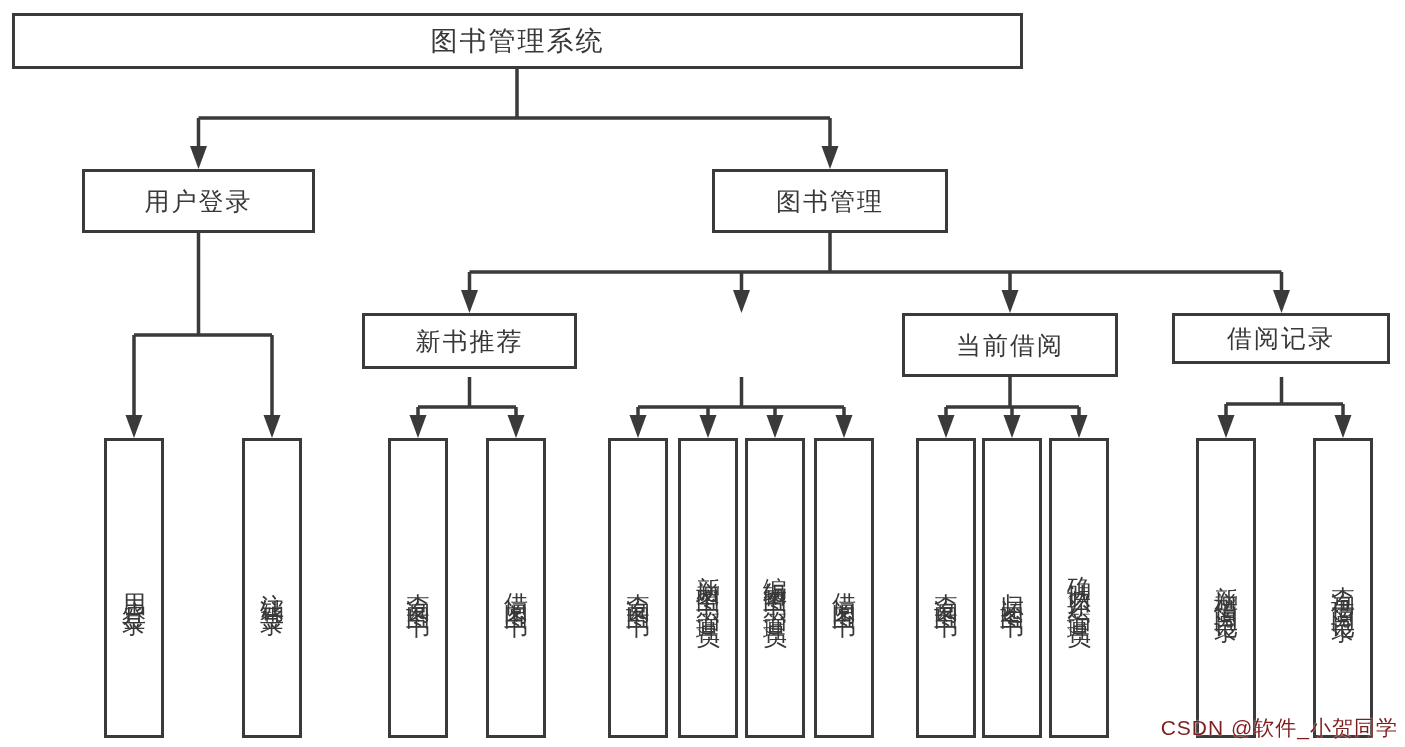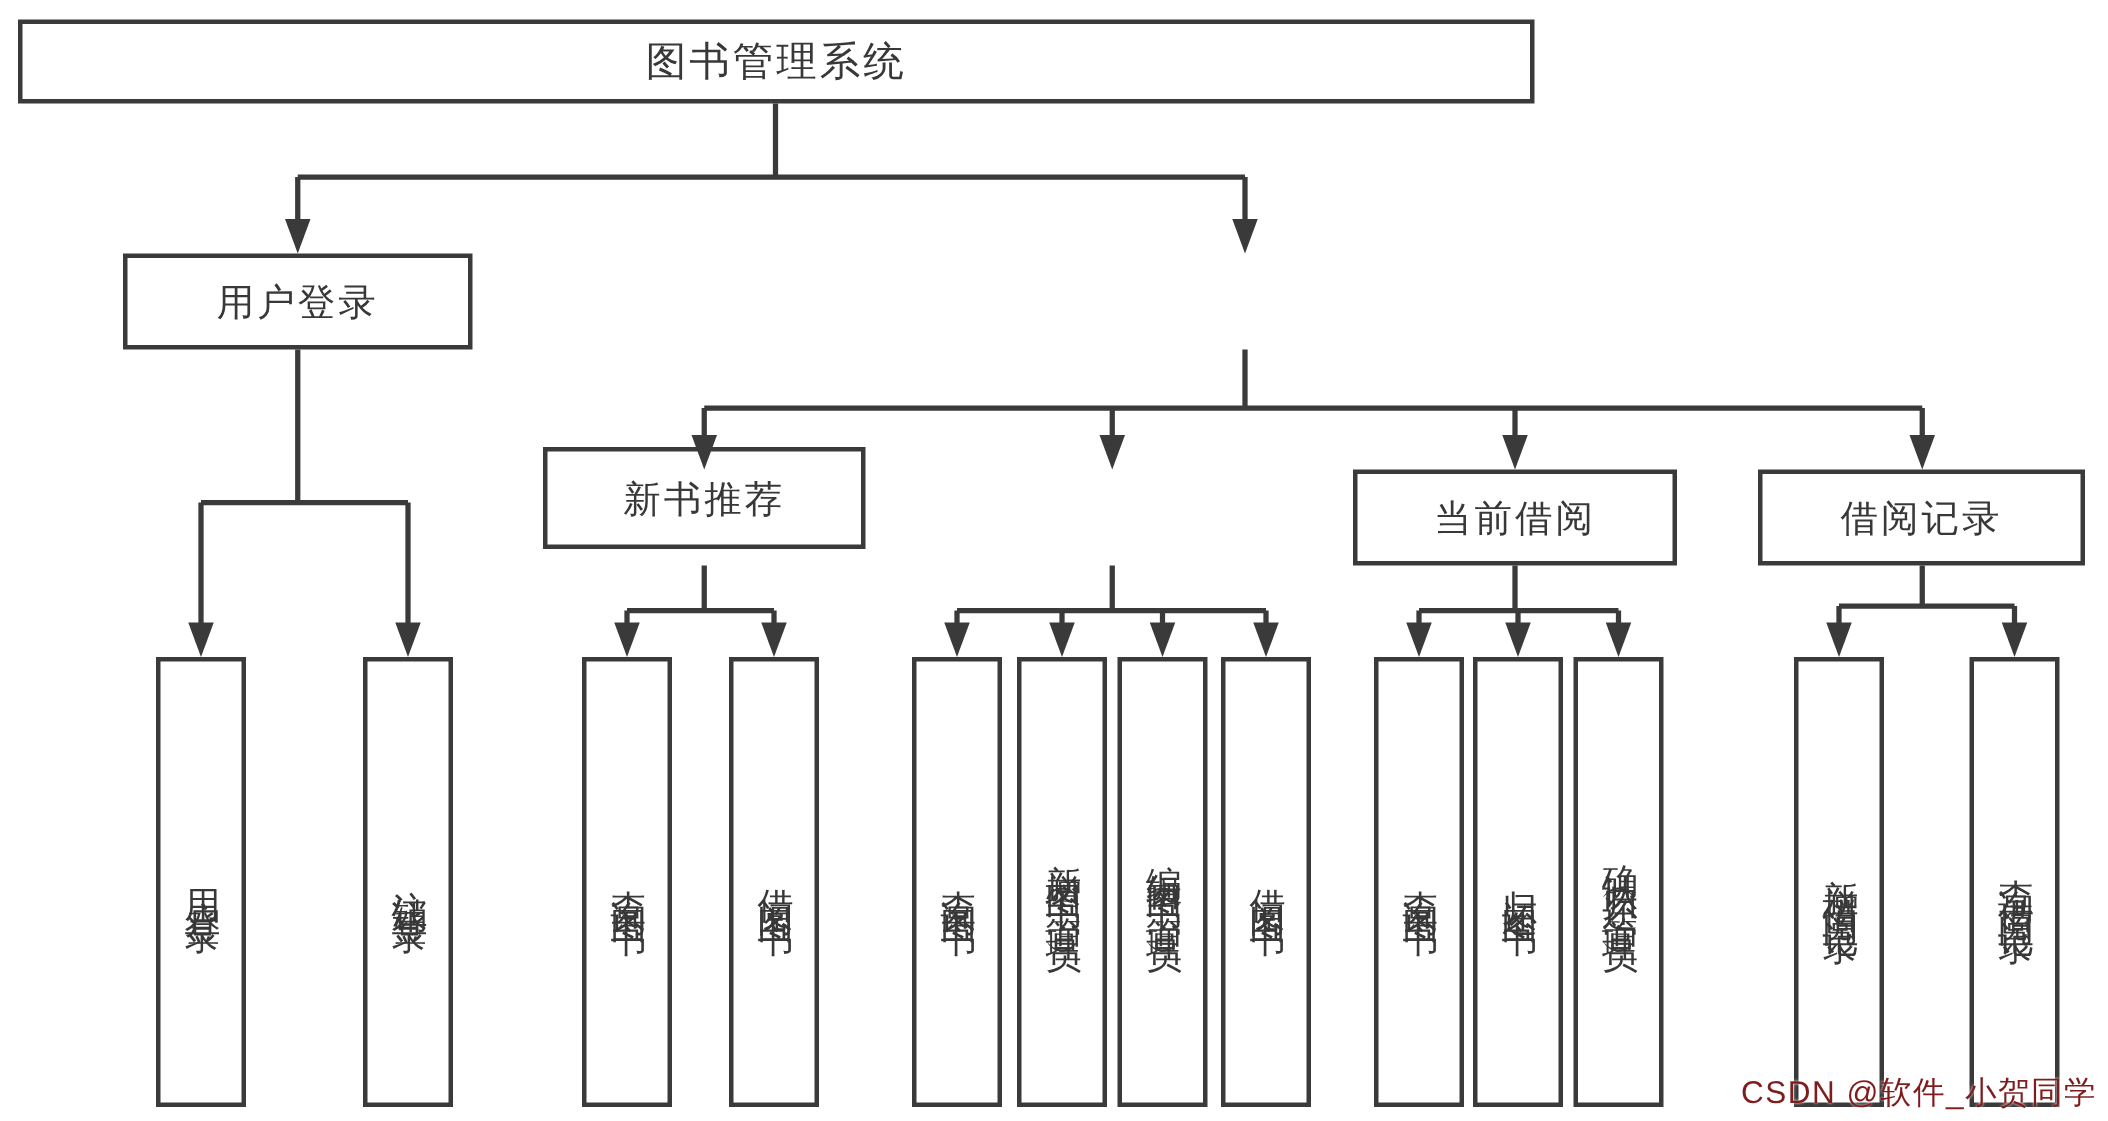--- a/index.html
+++ b/index.html
@@ -108,28 +108,31 @@
     </g>
   </svg>
 
   <div class="box hbox rootbox" style="left:12px; top:13px; width:1011px; height:56px;">
     <span>图书管理系统</span>
   </div>
 
   <div class="box hbox" style="left:82px; top:169px; width:233px; height:64px;">
     <span>用户登录</span>
   </div>
+  <div class="box hbox" style="left:712px; top:169px; width:236px; height:64px;">
+    <span>图书管理</span>
+  </div>
 
-  <div class="box hbox" style="left:362px; top:298px; width:215px; height:68px;">
+  <div class="box hbox" style="left:362px; top:313px; width:215px; height:56px;">
     <span>新书推荐</span>
   </div>
   <div class="box hbox" style="left:902px; top:313px; width:216px; height:64px;">
     <span>当前借阅</span>
   </div>
-  <div class="box hbox" style="left:1172px; top:313px; width:218px; height:64px;">
+  <div class="box hbox" style="left:1172px; top:313px; width:218px; height:51px;">
     <span>借阅记录</span>
   </div>
 
   <div class="box vbox" style="left:104px; top:438px; width:60px; height:300px;">
     <span>用户登录</span>
   </div>
   <div class="box vbox" style="left:242px; top:438px; width:60px; height:300px;">
     <span>注销登录</span>
   </div>
 

